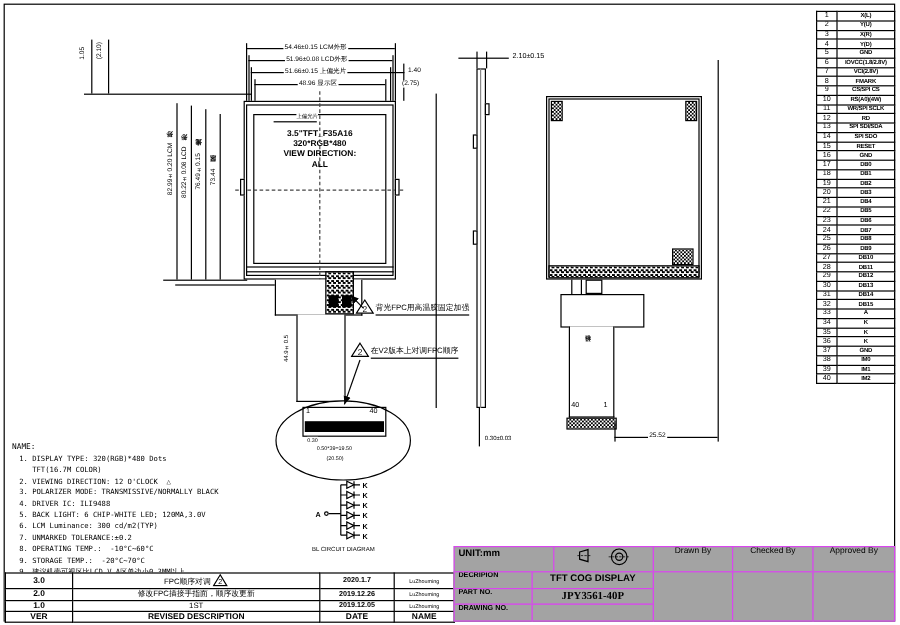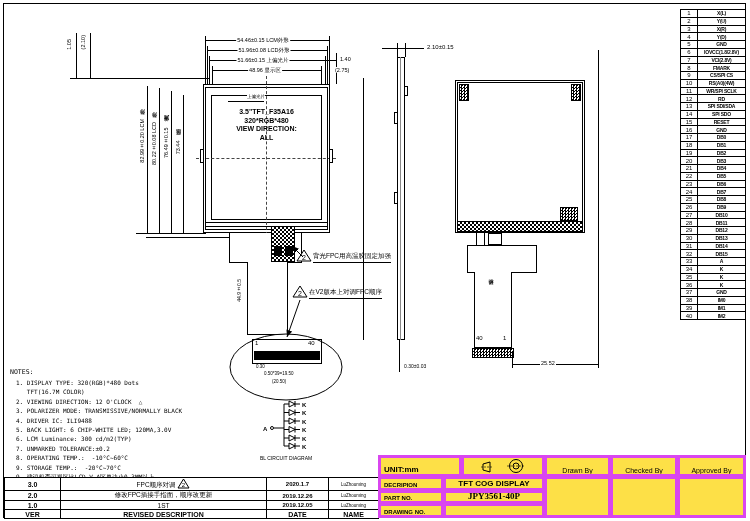--- a/index.html
+++ b/index.html
@@ -30,22 +30,22 @@
   #notes-title{position:absolute;left:10px;top:368px;font:6.5px "DejaVu Sans Mono",monospace;}
   #notes-list{position:absolute;left:16px;top:378px;}
   .note-line{font:6px "DejaVu Sans Mono",monospace;line-height:9.4px;white-space:pre;}
   #rev-table{position:absolute;left:4px;top:477px;width:374px;table-layout:fixed;background:#fff;}
   #rev-table td{height:9px;text-align:center;white-space:nowrap;overflow:hidden;}
   .rv-ver{font-size:7px;font-weight:bold;width:56px;}
   .rv-desc{font-size:6.5px;width:206px;}
   .rv-date{font-size:6px;font-weight:bold;width:62px;}
   .rv-name{font-size:4.5px;width:50px;}
   .rv-head{font-weight:bold;font-size:7px;}
-  .tb-cell{position:absolute;border:3px solid #d946ef;box-sizing:border-box;background:#fde047;
-           display:flex;align-items:flex-end;overflow:hidden;white-space:nowrap;}
+  .tb-cell{position:absolute;border:1px solid #d946ef;box-sizing:border-box;background:#a3a3a3;
+           display:flex;align-items:flex-start;overflow:hidden;white-space:nowrap;}
   .tb-label{font-size:6px;font-weight:bold;padding-left:3px;}
   .tb-value{font-size:8px;font-weight:bold;justify-content:center;}
   .tb-head{font-size:7px;justify-content:center;}
   svg.tri{position:absolute;}
   .smalldim{position:absolute;font-size:5px;line-height:5.5px;background:#fff;white-space:nowrap;}
 </style>
 </head>
 <body>
 
 <div id="sheet">
@@ -361,21 +361,21 @@
           <td class="pnum">39</td>
           <td class="pname">IM1</td>
         </tr>
         <tr>
           <td class="pnum">40</td>
           <td class="pname">IM2</td>
         </tr>
       </tbody>
   </table>
 
-  <div id="notes-title">NOTES:</div>
+  <div id="notes-title">NAME:</div>
   <div id="notes-list">
       <div class="note-line">1. DISPLAY TYPE: 320(RGB)*480 Dots</div>
       <div class="note-line">   TFT(16.7M COLOR)</div>
       <div class="note-line">2. VIEWING DIRECTION: 12 O'CLOCK  △</div>
       <div class="note-line">3. POLARIZER MODE: TRANSMISSIVE/NORMALLY BLACK</div>
       <div class="note-line">4. DRIVER IC: ILI9488</div>
       <div class="note-line">5. BACK LIGHT: 6 CHIP-WHITE LED; 120MA,3.0V</div>
       <div class="note-line">6. LCM Luminance: 300 cd/m2(TYP)</div>
       <div class="note-line">7. UNMARKED TOLERANCE:±0.2</div>
       <div class="note-line">8. OPERATING TEMP.:  -10°C~60°C</div>

